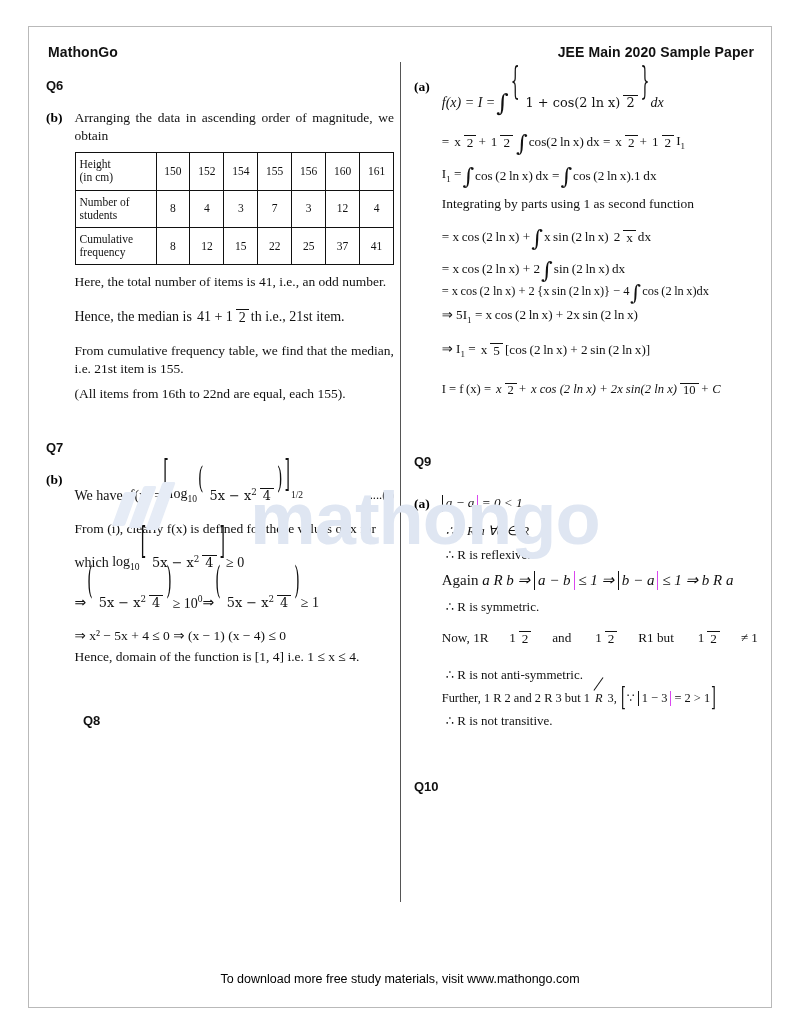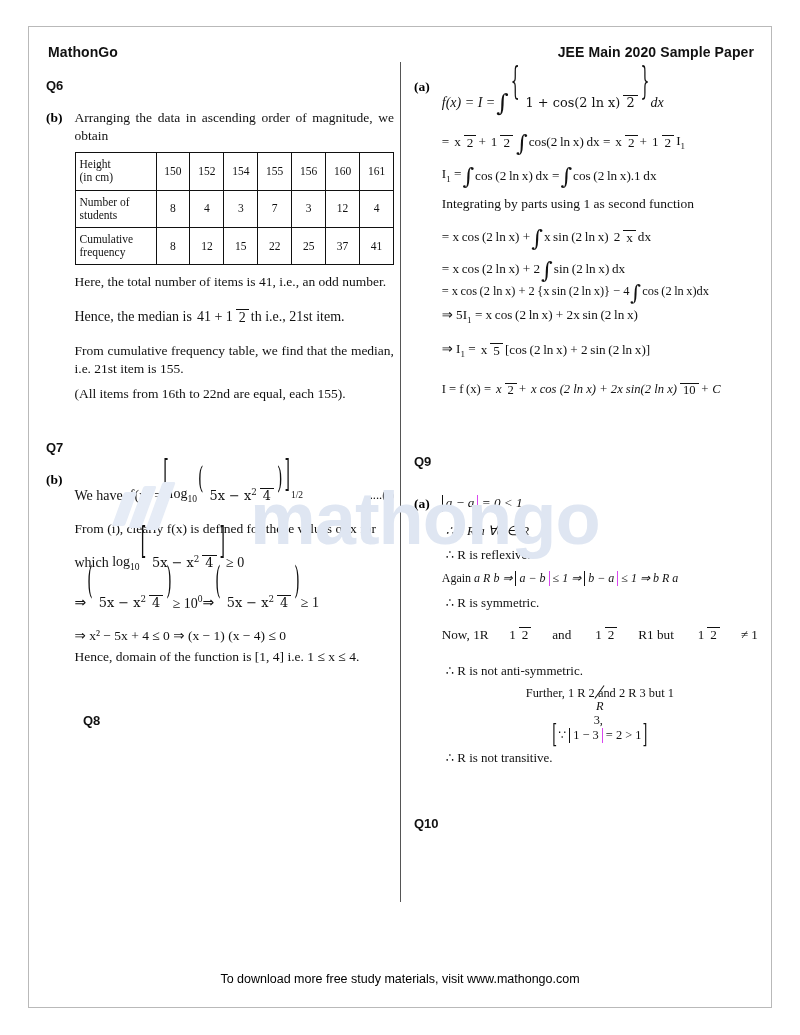--- a/index.html
+++ b/index.html
@@ -526,21 +526,21 @@
         <div class="optmark">(a)</div>
         <div class="solbody" style="font-size:13px;">
 
           <div class="eq small" style="margin:0 0 10px 0;">
             <span class="m it"><span class="abs">a − a</span>&nbsp;= 0 &lt; 1</span>
           </div>
 
           <p class="para nojust indent" style="font-style:italic;">∴ a R a ∀a ∈ R</p>
           <p class="para nojust indent">∴ R is reflexive.</p>
 
-          <div class="eq small" style="margin:6px 0 8px 0; font-size:12px;">
+          <div class="eq small" style="margin:6px 0 8px 0; font-size:15px;">
             <span class="m">Again&nbsp;</span>
             <span class="m it">a R b ⇒ <span class="abs">a − b</span> ≤ 1 ⇒ <span class="abs">b − a</span> ≤ 1 ⇒ b R a</span>
           </div>
 
           <p class="para nojust indent">∴ R is symmetric.</p>
 
           <div class="eq small" style="margin:8px 0 8px 0;justify-content:space-between;">
             <span class="m">Now, 1R</span>
             <span class="frac">
               <span class="num">1</span>
@@ -554,21 +554,21 @@
             <span class="m">&nbsp;<span>R1 but</span>&nbsp;</span>
             <span class="frac">
               <span class="num">1</span>
               <span class="den">2</span>
             </span>
             <span class="m">&nbsp;<span>≠ 1</span></span>
           </div>
 
           <p class="para nojust indent" style="margin-top:12px;">∴ R is not anti-symmetric.</p>
 
-          <div class="eq small" style="margin:6px 0 6px 0; font-size:12.4px;flex-direction:column;">
+          <div class="eq small" style="margin:6px 0 6px 0; font-size:12.4px;">
             <span class="m">Further, 1 R 2 and 2 R 3 but 1</span>
             <span class="m it" style="position:relative; margin:0 5px;">
               <span>R</span>
               <span style="position:absolute; left:-1px; top:-2px; width:16px; height:1.3px; background:#111; transform:rotate(-55deg); transform-origin:left center;"></span>
             </span>
             <span class="m"><span>3,</span>&nbsp;</span>
             <span class="brk">
               <span class="bl">[</span>
               <span class="m">∵&nbsp;<span class="abs">1 − 3</span>&nbsp;= 2 &gt; 1</span>
               <span class="br">]</span>

